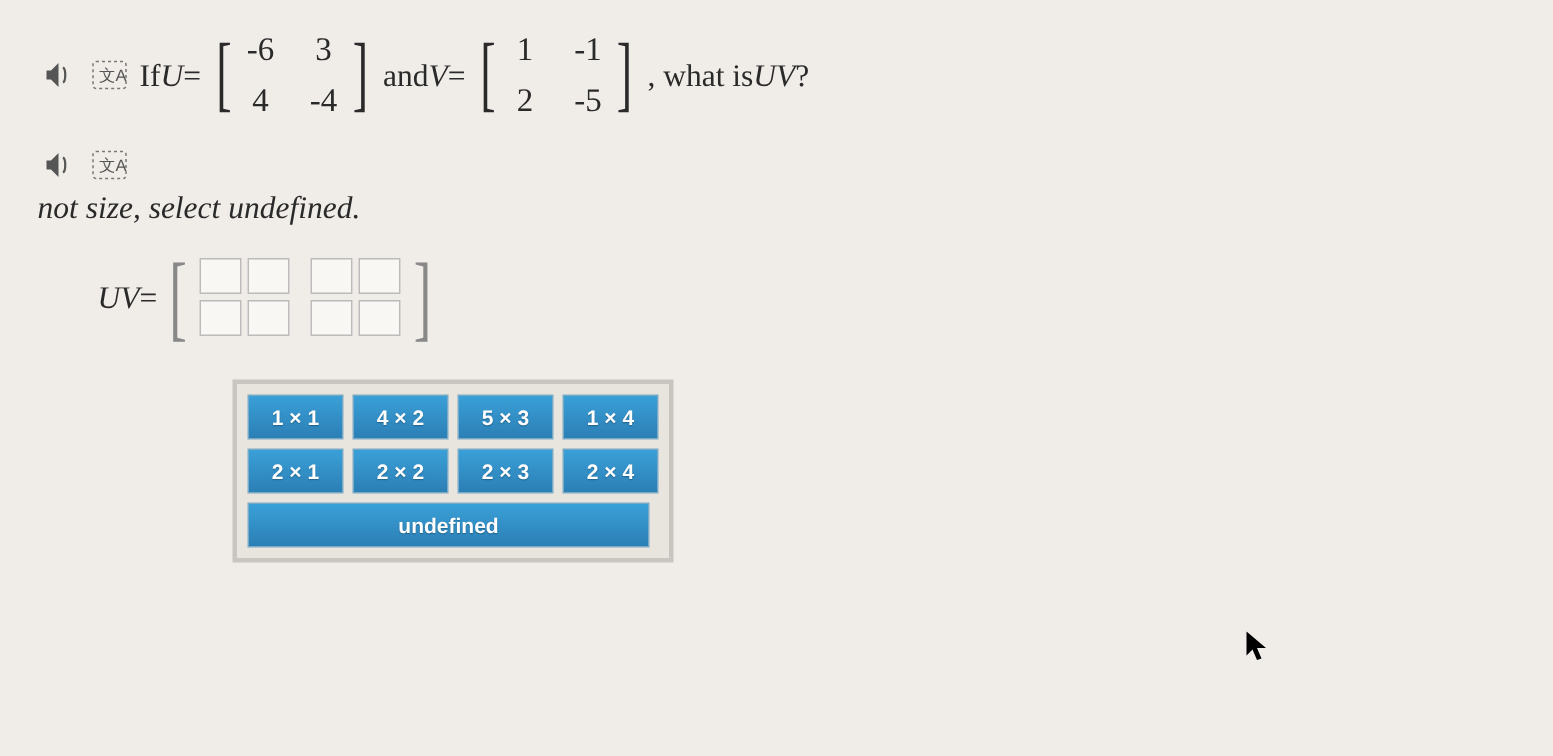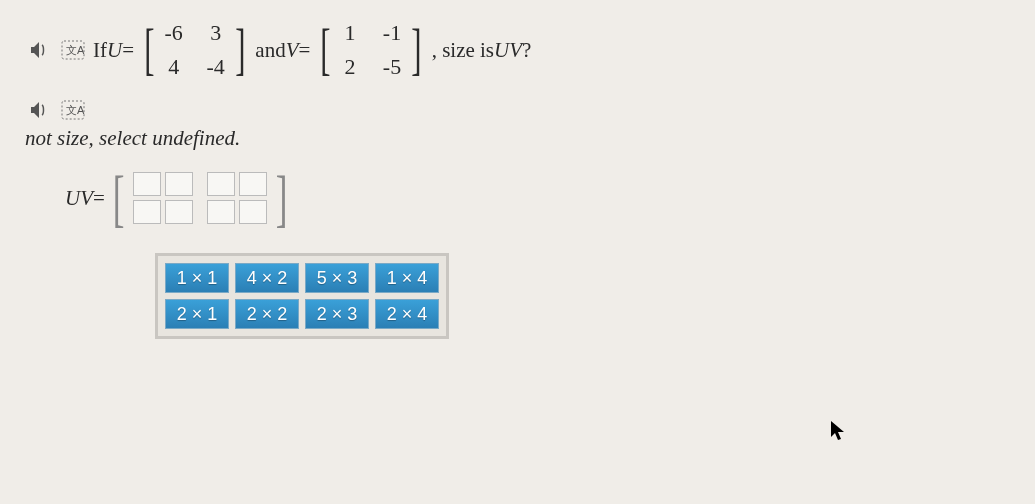--- a/index.html
+++ b/index.html
@@ -81,30 +81,31 @@
     background: #e8e5df;
     padding: 4px;
   }
   .size-row {
     display: flex;
   }
   .size-btn {
     background: linear-gradient(#3aa0d8, #2b7fb5);
     color: #fff;
     font-family: Verdana, sans-serif;
-    font-size: 18px;
+    font-size: 14px;
     width: 62px;
     height: 28px;
     margin: 3px;
     border: 1px solid #7aa9c6;
     display: flex;
     align-items: center;
     justify-content: center;
     cursor: pointer;
     text-shadow: 0 1px 1px rgba(0,0,0,0.3);
+    font-weight: bold;
   }
   .size-btn.wide {
     width: 266px;
   }
   .cursor {
     position: absolute;
     left: 830px;
     top: 420px;
     font-size: 20px;
     color: #000;
@@ -148,21 +149,21 @@
   <span class="matrix">
     <span class="bracket-left">[</span>
     <span class="matrix-grid">
       <span>1</span>
       <span>-1</span>
       <span>2</span>
       <span>-5</span>
     </span>
     <span class="bracket-right">]</span>
   </span>
-  <span>, size is </span>
+  <span>, what is </span>
   <span class="italic">UV</span>
   <span>?</span>
 </div>
 
 
 <div class="line" style="margin-bottom:4px;">
   <span class="icon-speaker">
     <svg width="20" height="18" viewBox="0 0 20 18">
         <path d="M2 6h3l5-5v16l-5-5H2z" fill="#555"></path>
         <path d="M13 4c2 1 2 9 0 10" stroke="#555" fill="none" stroke-width="1.5"></path>
@@ -210,20 +211,23 @@
     <div class="size-btn">4 × 2</div>
     <div class="size-btn">5 × 3</div>
     <div class="size-btn">1 × 4</div>
   </div>
   <div class="size-row">
     <div class="size-btn">2 × 1</div>
     <div class="size-btn">2 × 2</div>
     <div class="size-btn">2 × 3</div>
     <div class="size-btn">2 × 4</div>
   </div>
+  <div class="size-row">
+    <div class="size-btn wide">undefined</div>
+  </div>
 </div>
 
 <div class="cursor">
   <svg width="16" height="22" viewBox="0 0 16 22">
       <path d="M1 1 L1 17 L5 13 L8 20 L11 19 L8 12 L14 12 Z" fill="#000"></path>
     </svg>
 </div>
 
 
 

